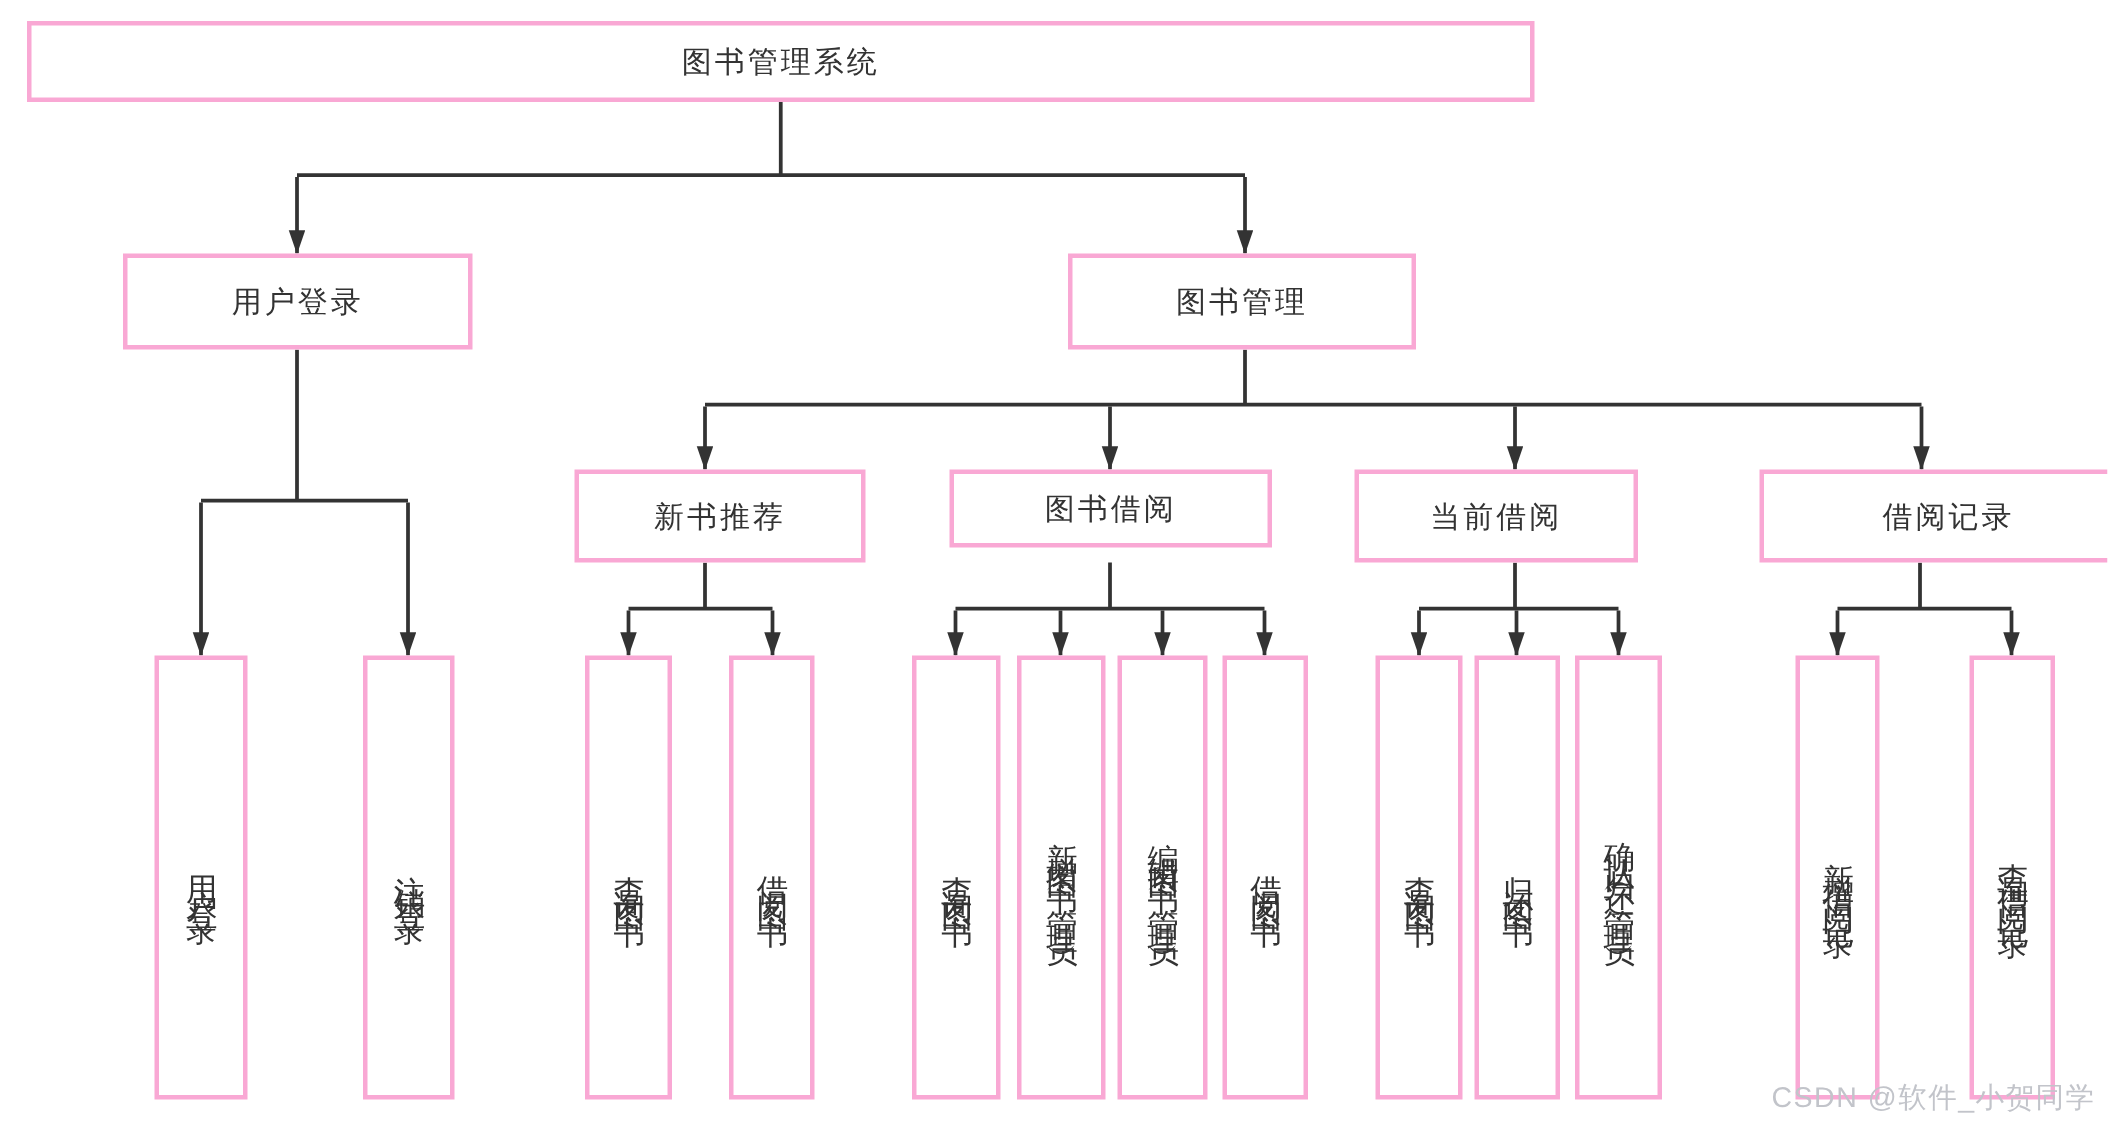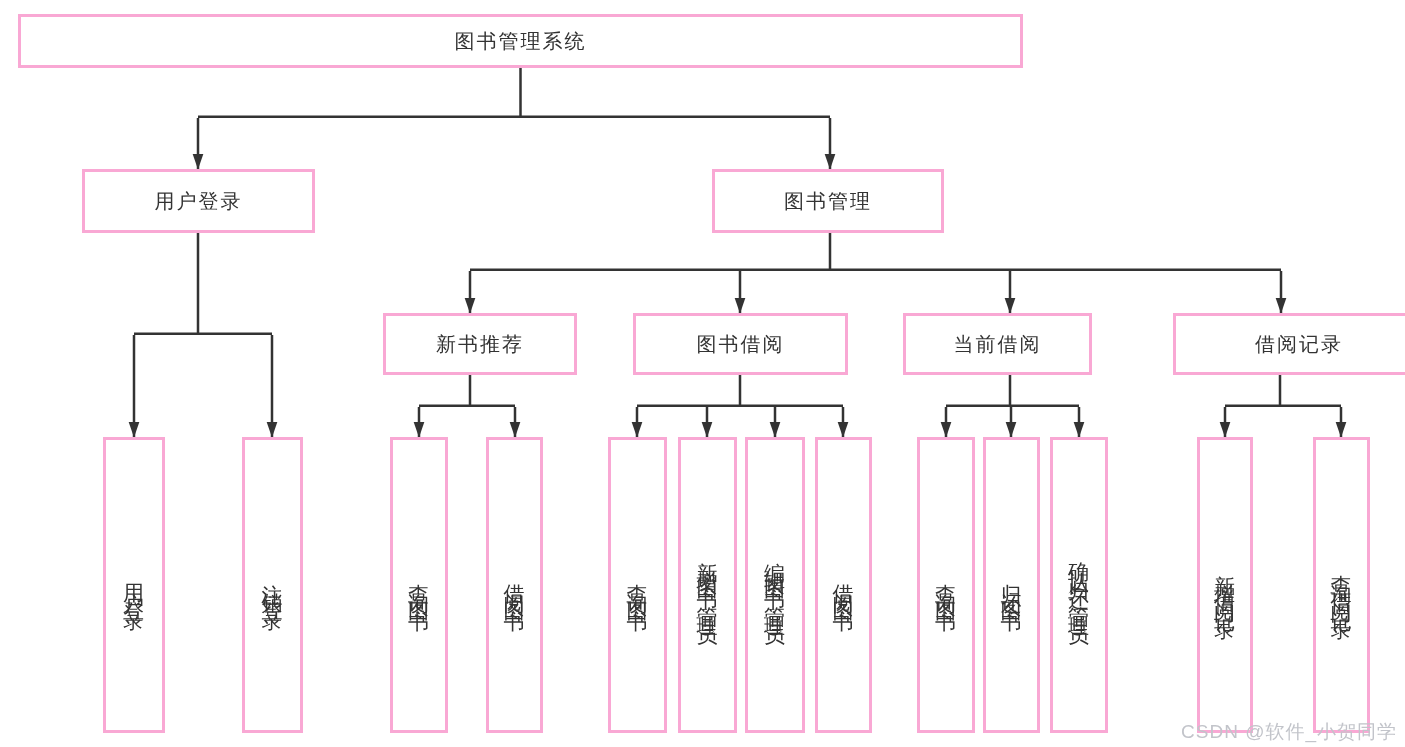--- a/index.html
+++ b/index.html
@@ -106,21 +106,21 @@
   <div class="node h" style="left:82px; top:169px; width:233px; height:64px;">
     <span>用户登录</span>
   </div>
   <div class="node h" style="left:712px; top:169px; width:232px; height:64px;text-align:center;">
     <span>图书管理</span>
   </div>
 
   <div class="node h" style="left:383px; top:313px; width:194px; height:62px;">
     <span>新书推荐</span>
   </div>
-  <div class="node h" style="left:633px; top:313px; width:215px; height:62px;">
+  <div class="node h" style="left:633px; top:313px; width:215px; height:52px;">
     <span>图书借阅</span>
   </div>
   <div class="node h" style="left:903px; top:313px; width:189px; height:62px;">
     <span>当前借阅</span>
   </div>
   <div class="node h" style="left:1173px; top:313px; width:252px; height:62px;">
     <span>借阅记录</span>
   </div>
 
   <div class="node v" style="left:103px; top:437px; width:62px; height:296px;">

